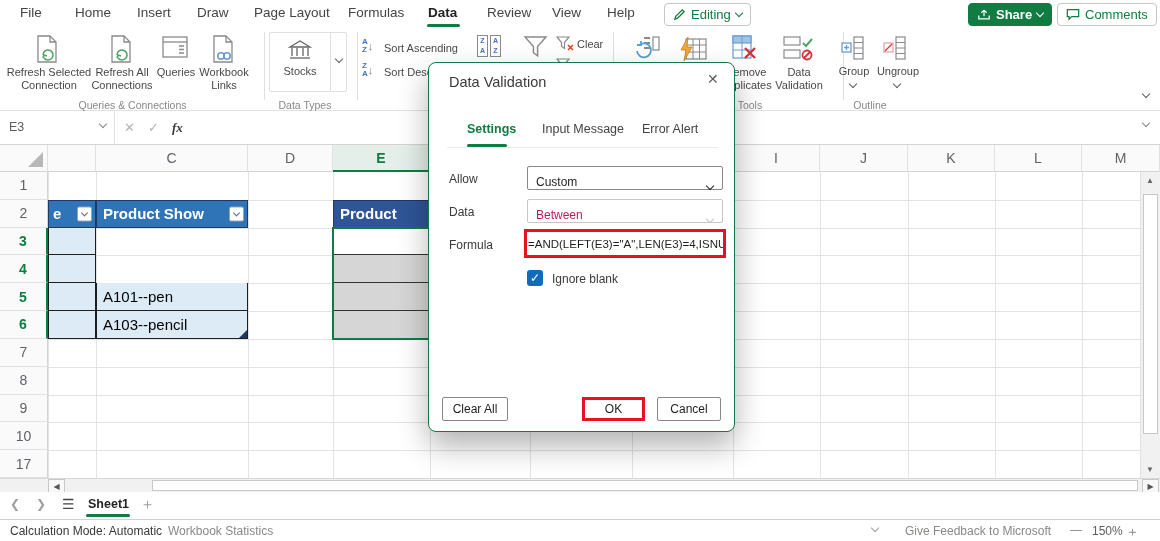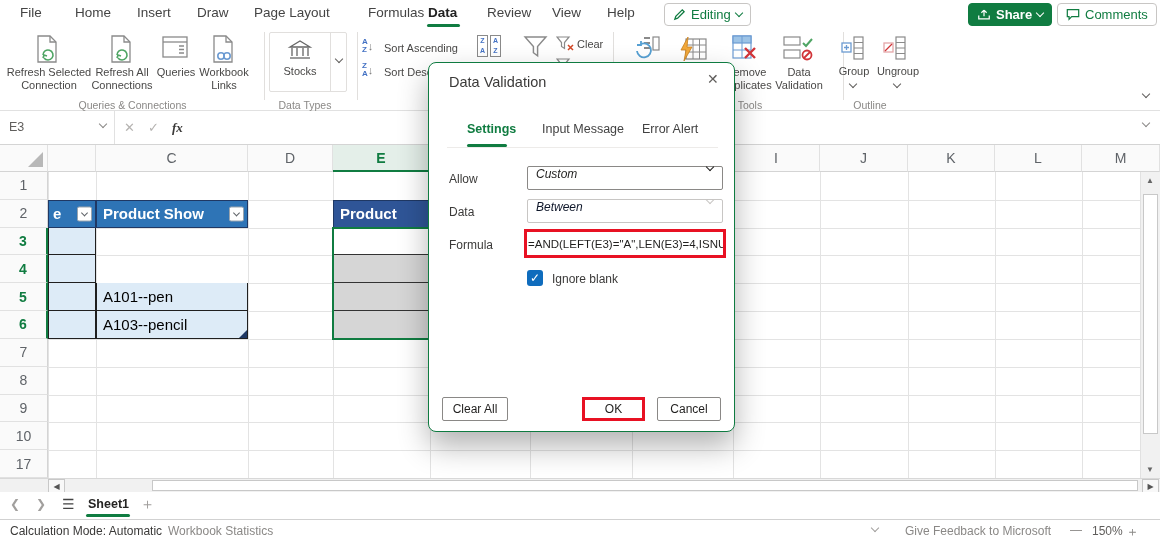--- a/index.html
+++ b/index.html
@@ -61,23 +61,23 @@
   #dialog{position:absolute;left:428px;top:62px;width:307px;height:370px;background:#fff;border:1px solid #0F7B41;
           border-radius:8px;box-shadow:0 14px 30px rgba(0,0,0,.30);z-index:10;}
   #dlg-title{position:absolute;left:20px;top:11px;font-size:14.5px;color:#3b3a39;}
   #dlg-close{position:absolute;left:278px;top:8px;font-size:14px;color:#605e5c;cursor:pointer;}
   .dlg-tab{position:absolute;top:59px;font-size:12.5px;color:#424242;}
   .dlg-tab.active{color:#107C41;font-weight:bold;}
   #tab-underline{position:absolute;left:38px;top:81px;width:40px;height:3px;background:#107C41;border-radius:2px;}
   #tab-divider{position:absolute;left:18px;top:84px;width:271px;height:1px;background:#edebe9;}
   .dlg-label{position:absolute;left:20px;font-size:12px;color:#3b3a39;}
   .dlg-select{position:absolute;left:98px;width:196px;height:24px;border:1px solid #8a8886;border-radius:2px;background:#fff;
-              font-size:12px;color:#201f1e;display:flex;align-items:flex-start;padding:0 8px;font-style:italic;}
+              font-size:12px;color:#201f1e;display:flex;align-items:flex-end;padding:0 8px;}
   .dlg-select .chev{position:absolute;right:9px;color:#201f1e;}
-  .dlg-select.disabled{border-color:#c8c6c4;color:#0f172a;}
+  .dlg-select.disabled{border-color:#c8c6c4;color:#be185d;}
   .dlg-select.disabled .chev{color:#c8c6c4;}
   #dlg-formula{position:absolute;left:95px;top:166px;width:202px;height:29px;border:3px solid #E81123;background:#fff;
                font-size:11.5px;color:#201f1e;display:flex;align-items:center;padding:0 1px;white-space:nowrap;overflow:hidden;}
   #dlg-check{position:absolute;left:98px;top:207px;width:16px;height:16px;background:#0F6CBD;border-radius:3px;color:#fff;
              font-size:12px;display:flex;align-items:center;justify-content:center;}
   #dlg-check-label{position:absolute;left:123px;top:209px;font-size:12px;color:#3b3a39;}
   .dlg-btn{position:absolute;top:334px;height:24px;border:1px solid #8a8886;border-radius:2px;background:#fff;
            font-size:12px;color:#201f1e;display:flex;align-items:center;justify-content:center;}
   #btn-ok{border:3px solid #E81123;border-radius:0;}
   svg{display:block;}
@@ -86,21 +86,21 @@
 <body>
 
 <div id="app">
 
   <div id="menubar">
     <span class="menu-item" style="left:20px">File</span>
     <span class="menu-item" style="left:75px">Home</span>
     <span class="menu-item" style="left:137px">Insert</span>
     <span class="menu-item" style="left:197px">Draw</span>
     <span class="menu-item" style="left:254px">Page Layout</span>
-    <span class="menu-item" style="left:368px">Formulas</span>
+    <span class="menu-item" style="left:348px">Formulas</span>
     <span class="menu-item active" style="left:428px">Data</span>
     <span class="menu-item" style="left:487px">Review</span>
     <span class="menu-item" style="left:552px">View</span>
     <span class="menu-item" style="left:607px">Help</span>
     <div class="menu-underline" style="left:427px;width:33px"></div>
 
     <div class="pill" style="left:664px">
       <span>
         <svg width="13" height="13" viewBox="0 0 14 14">
             <path d="M2 12 L3 9 L10 2 L12 4 L5 11 Z M10 2 L12 4" fill="none" stroke="#107C41" stroke-width="1.4"></path>

